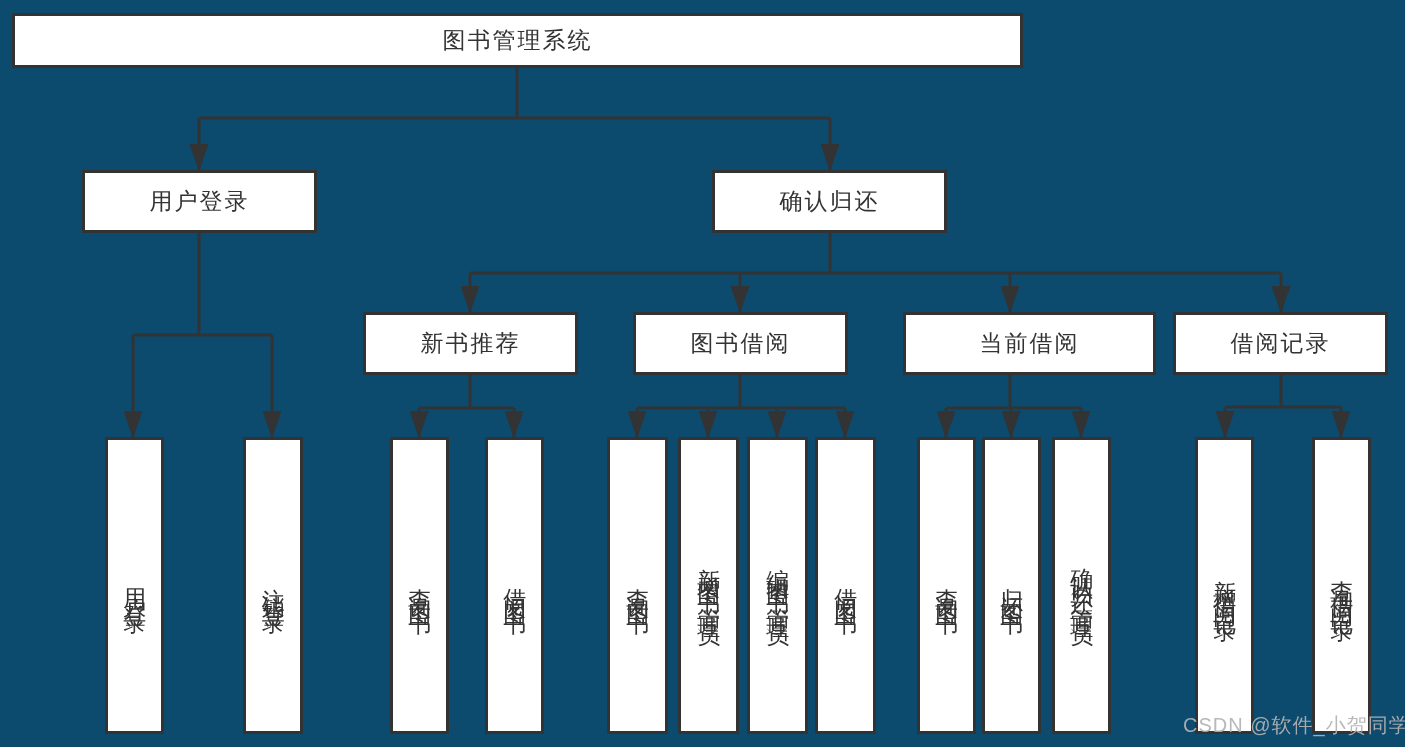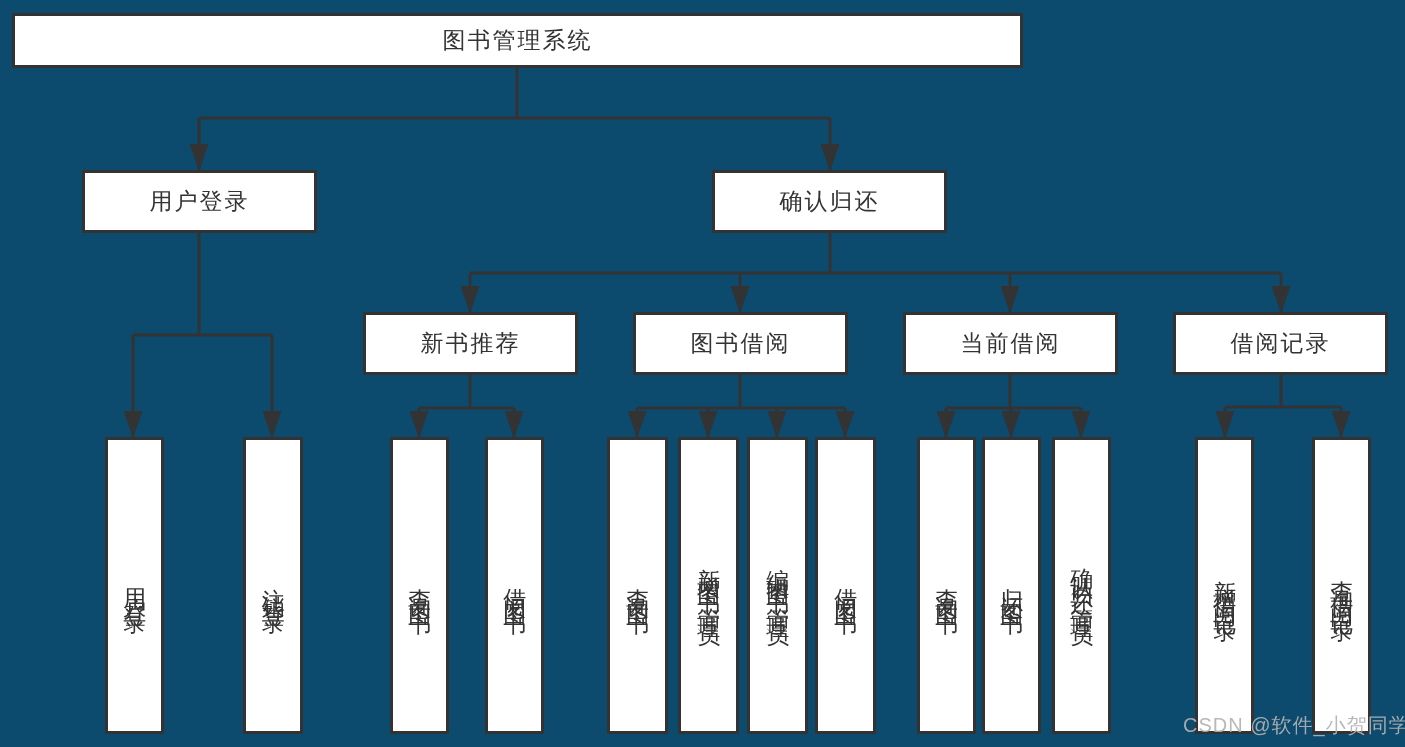--- a/index.html
+++ b/index.html
@@ -17,21 +17,21 @@
   .node.v{
     writing-mode:vertical-rl;text-orientation:mixed;
     letter-spacing:8px;font-size:23px;white-space:normal;
   }
   
   #n-root{left:12px;top:13px;width:1011px;height:55px;}
   #n-user-login{left:82px;top:170px;width:235px;height:63px;}
   #n-book-management{left:712px;top:170px;width:235px;height:63px;}
   #n-new-book-recommend{left:363px;top:312px;width:215px;height:63px;}
   #n-book-borrow{left:633px;top:312px;width:215px;height:63px;}
-  #n-current-borrow{left:903px;top:312px;width:215px;height:63px;}
+  #n-current-borrow{left:903px;top:312px;width:253px;height:63px;}
   #n-borrow-record{left:1173px;top:312px;width:215px;height:63px;}
   
   #l-user-login{left:105px;top:437px;width:59px;height:297px;}
   #l-logout{left:243px;top:437px;width:60px;height:297px;}
   #l-nb-query{left:390px;top:437px;width:59px;height:297px;}
   #l-nb-borrow{left:485px;top:437px;width:59px;height:297px;}
   #l-bb-query{left:607px;top:437px;width:61px;height:297px;}
   #l-bb-add{left:678px;top:437px;width:61px;height:297px;}
   #l-bb-edit{left:747px;top:437px;width:61px;height:297px;}
   #l-bb-borrow{left:815px;top:437px;width:61px;height:297px;}

